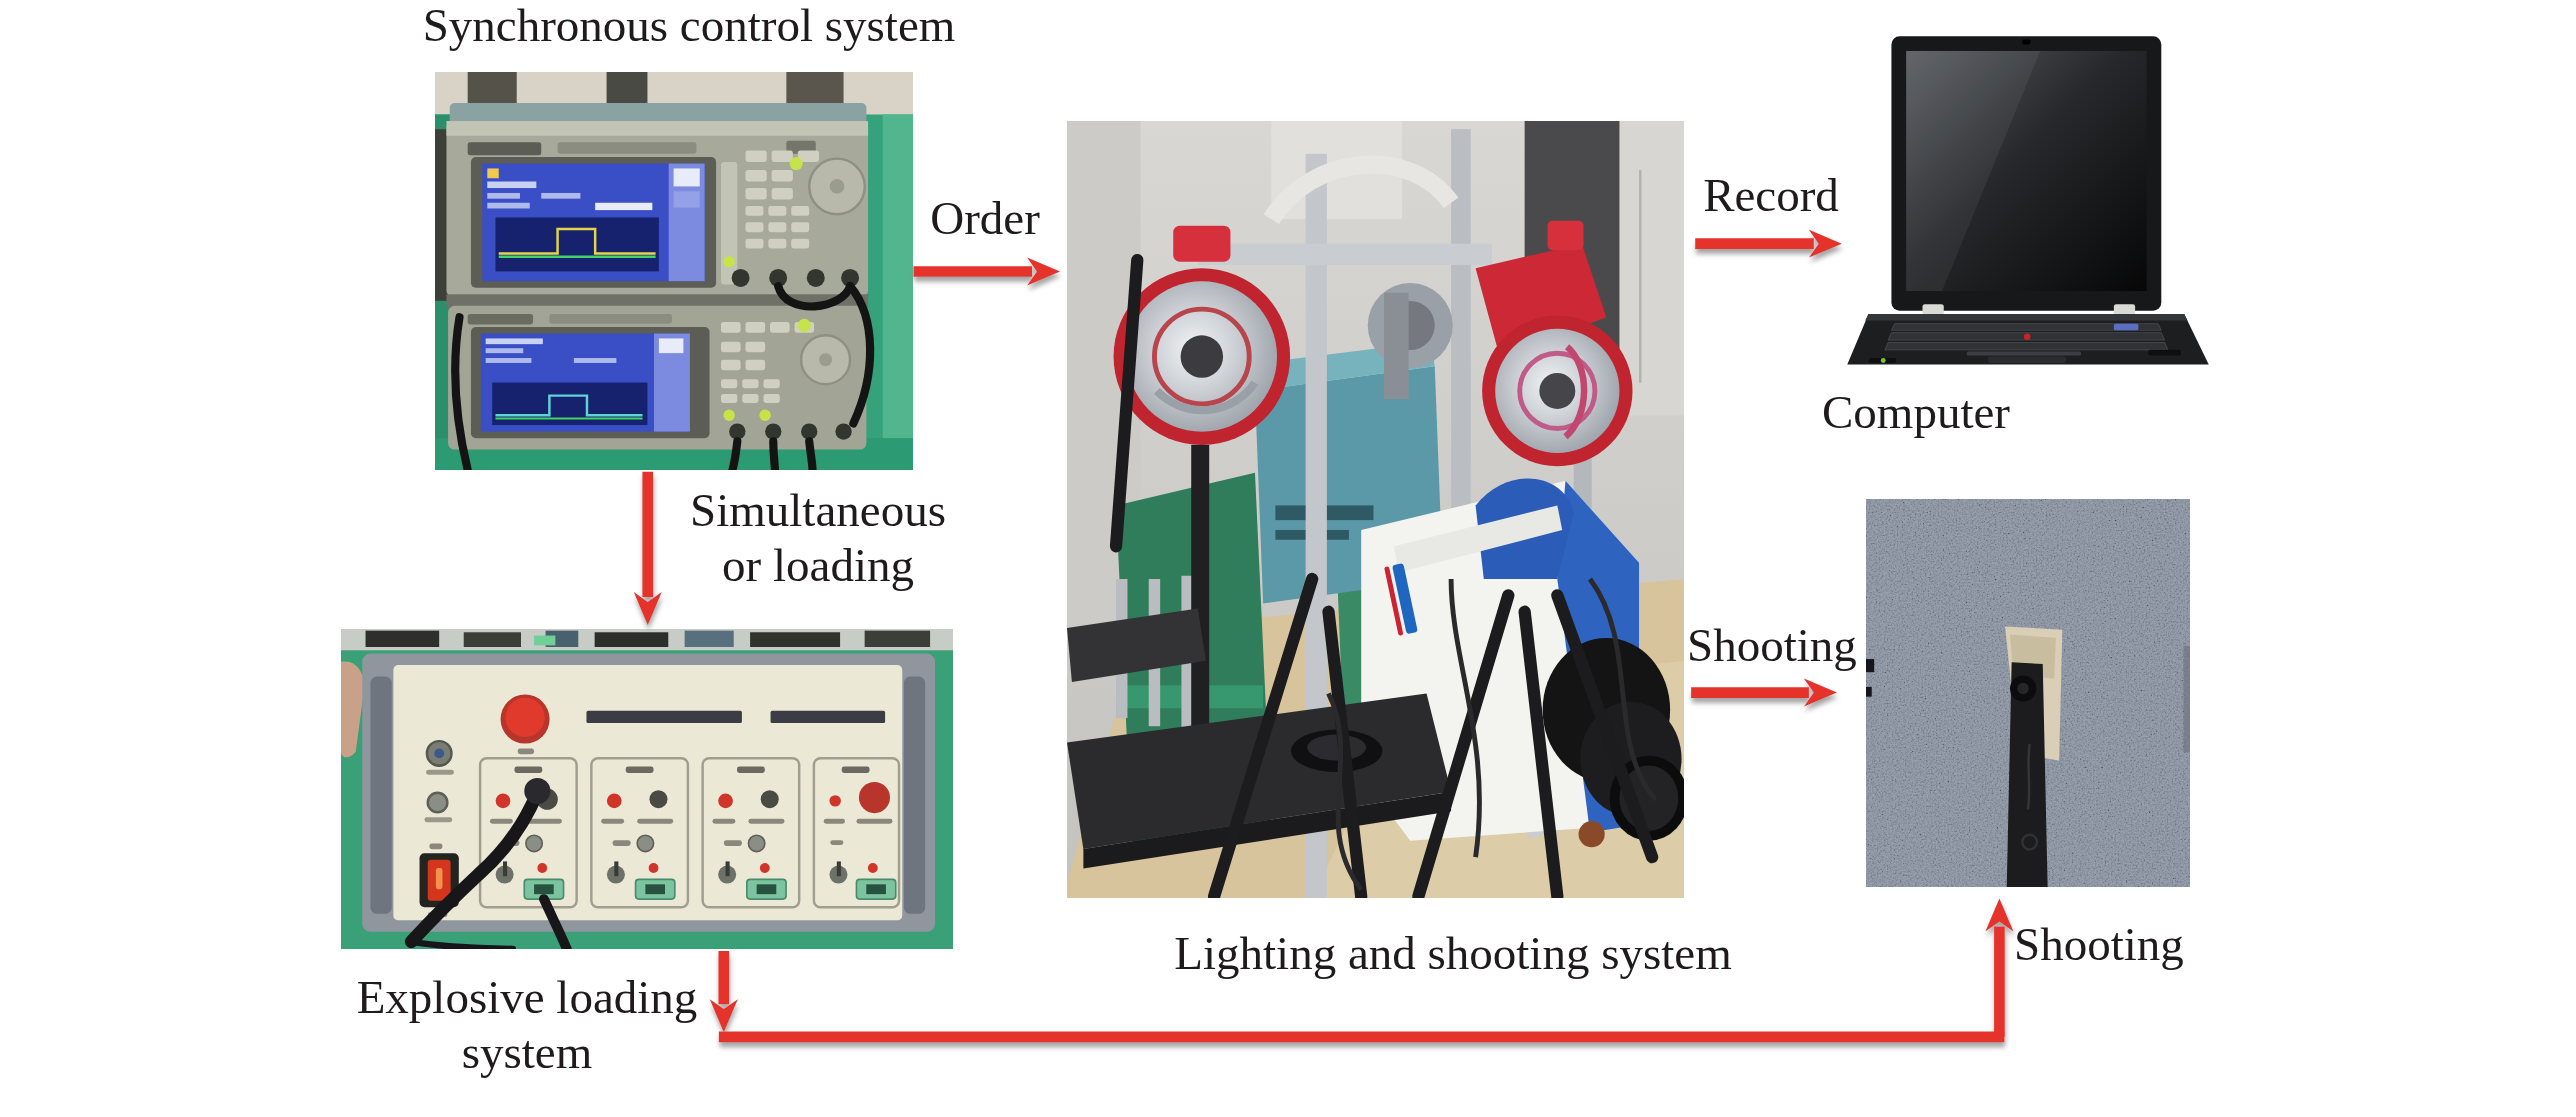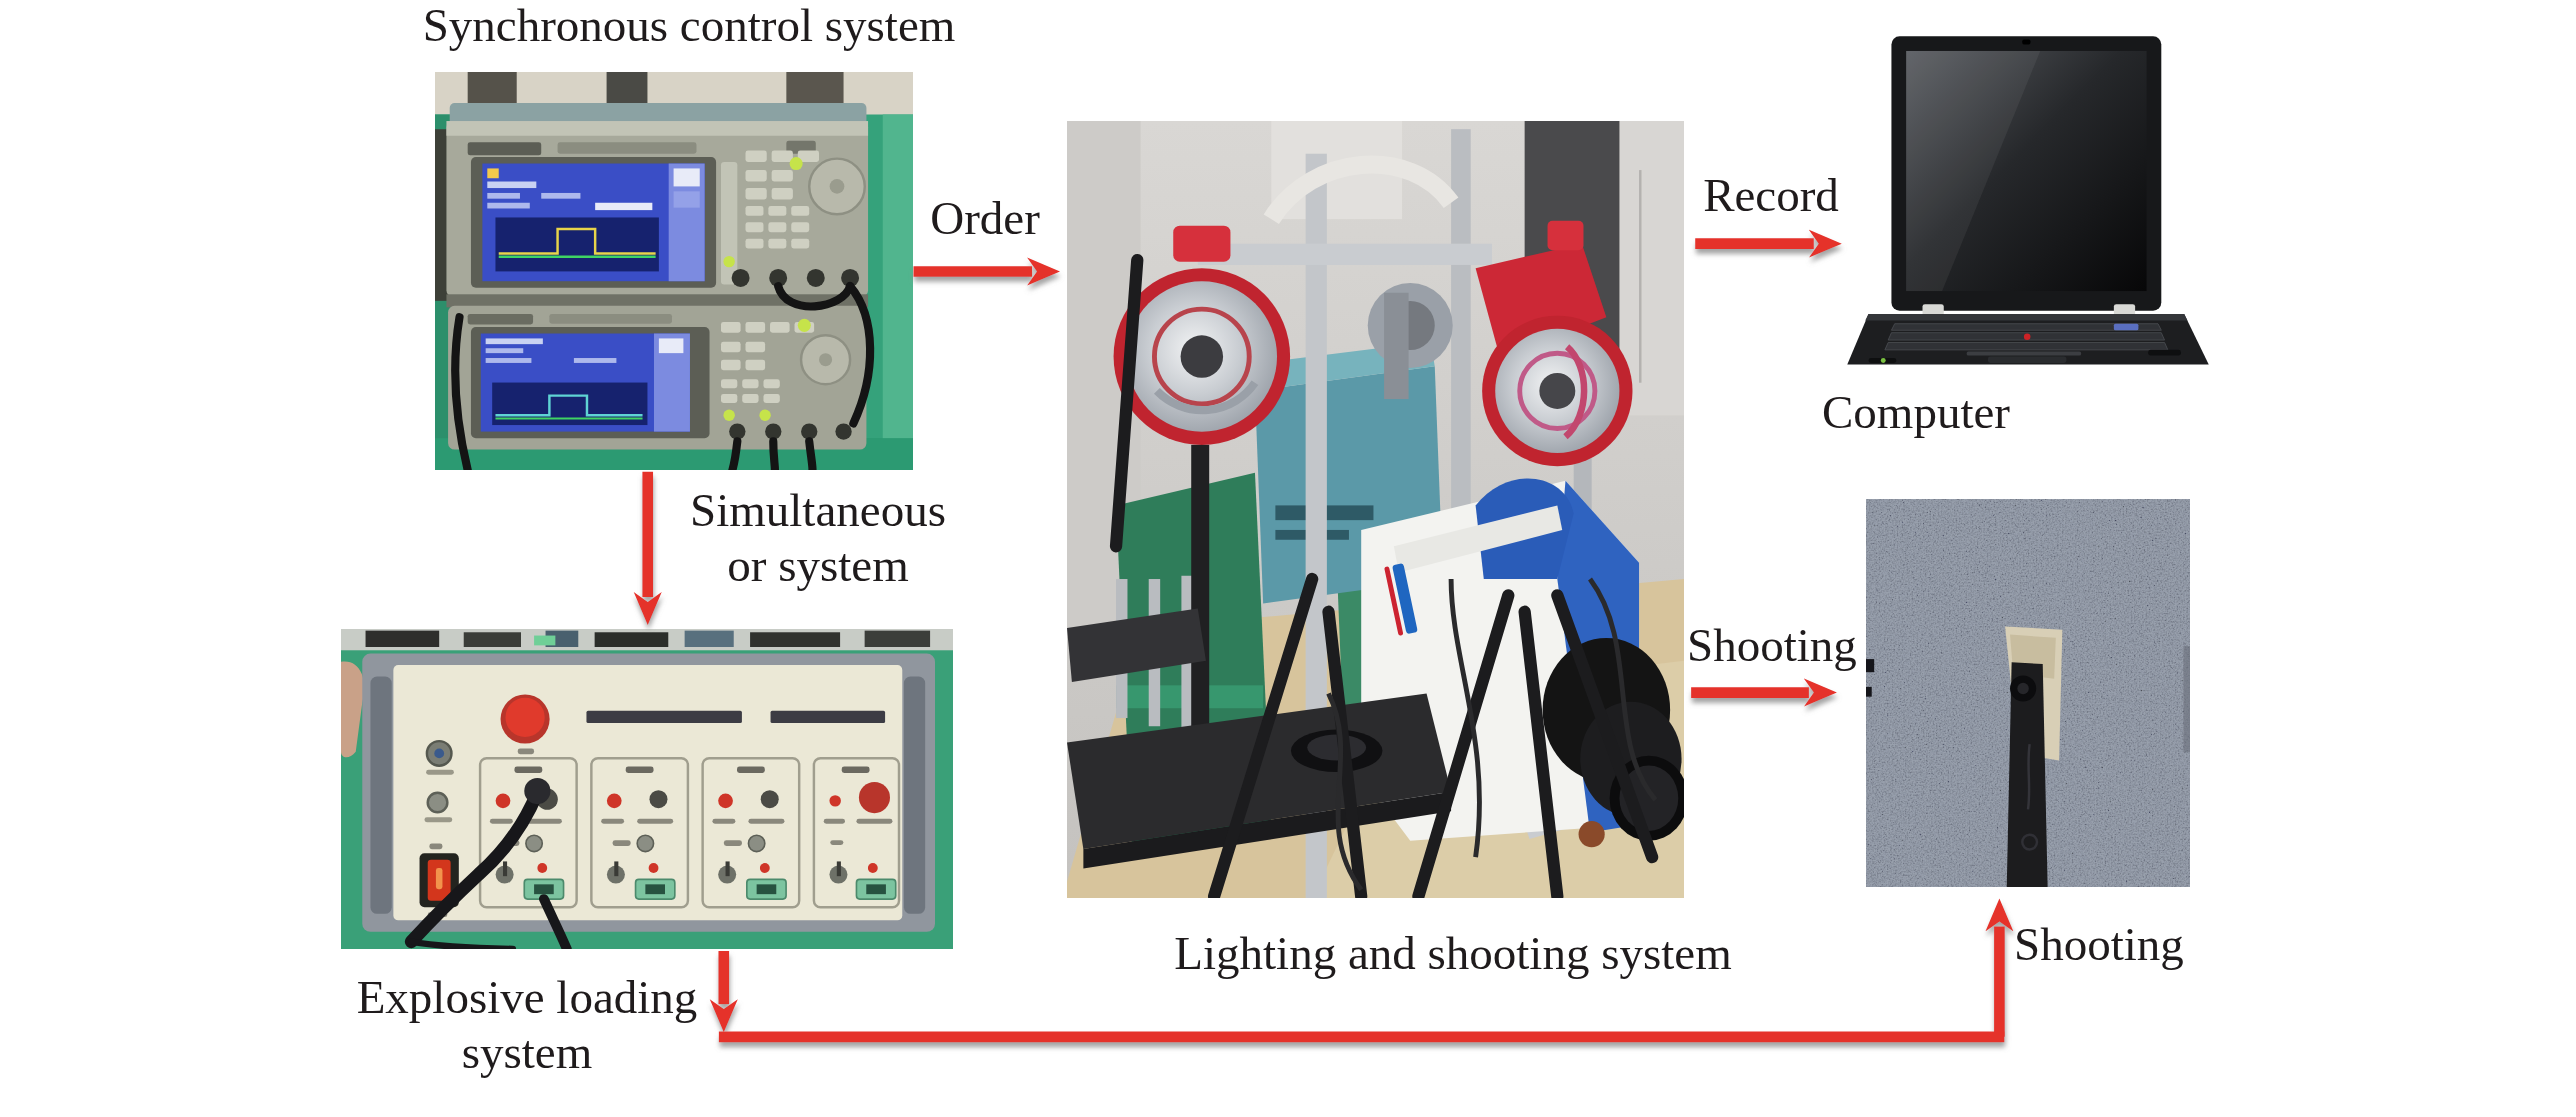--- a/index.html
+++ b/index.html
@@ -505,21 +505,21 @@
   <div class="label" style="left:689px;top:26px">Synchronous control system</div>
 
   <div class="label" style="left:985px;top:219px">Order</div>
 
   <div class="label" style="left:1771px;top:196px">Record</div>
 
   <div class="label" style="left:1916px;top:413px">Computer</div>
 
   <div class="label" style="left:818px;top:538px">
     <div>Simultaneous</div>
-    <div>or system</div>
+    <div>or loading</div>
   </div>
 
   <div class="label" style="left:1772px;top:646px">Shooting</div>
 
   <div class="label" style="left:2099px;top:945px">Shooting</div>
 
   <div class="label" style="left:527px;top:1025px">
     <div>Explosive loading</div>
     <div>system</div>
   </div>

